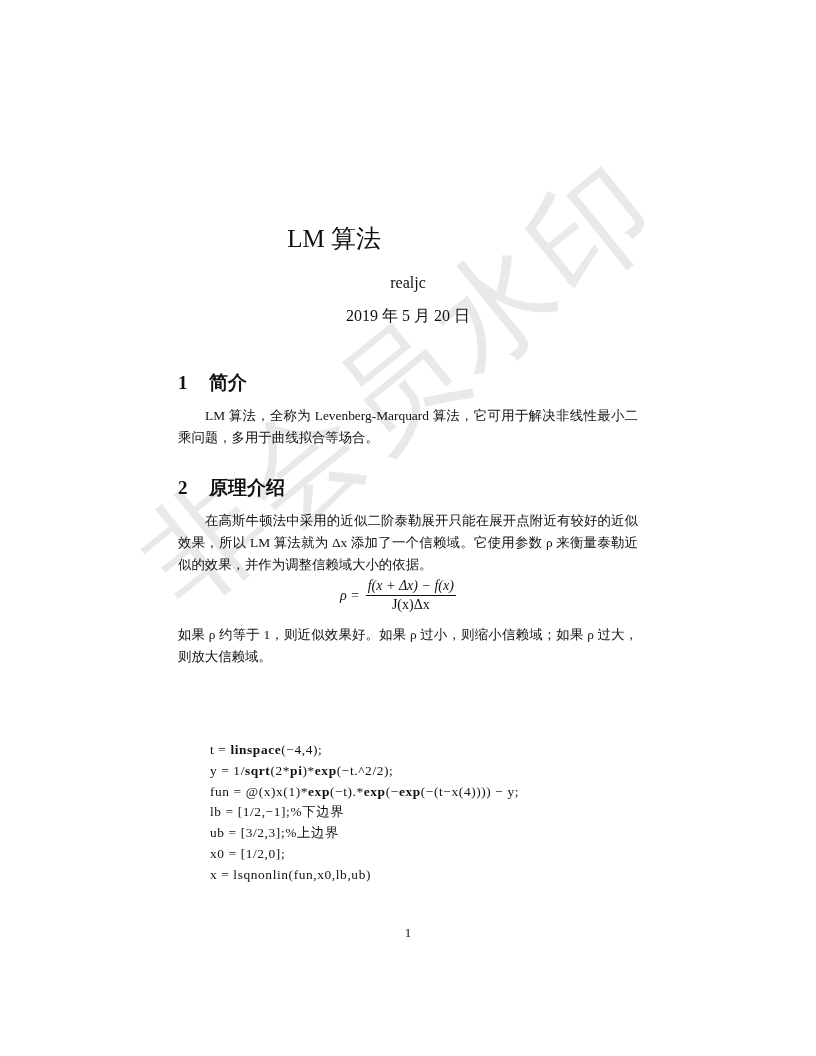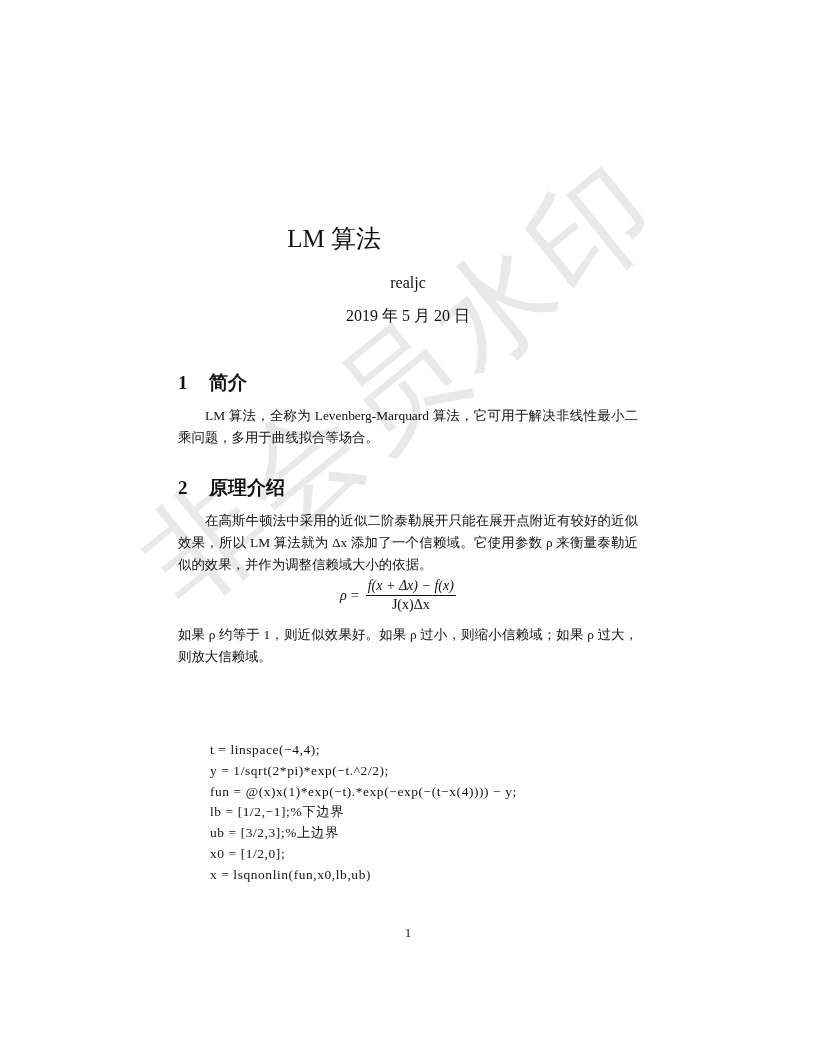--- a/index.html
+++ b/index.html
@@ -24,21 +24,21 @@
   .section-head .cjk { font-family: "DejaVu Sans", sans-serif; }
   .para { position: absolute; left: 178px; width: 460px; font-size: 13.4px; line-height: 22px; text-align: justify; }
   .indent { text-indent: 27px; }
   .formula { position: absolute; top: 578px; left: 340px; font-size: 14px; display: flex; align-items: center; }
   .formula .lhs { font-style: italic; margin-right: 6px; }
   .frac { display: inline-flex; flex-direction: column; align-items: center; }
   .frac .num-part { border-bottom: 1px solid #111; padding: 0 2px 1px; font-style: italic; }
   .frac .den-part { padding-top: 1px; }
   .code { position: absolute; left: 210px; top: 740px; font-family: "Liberation Serif", serif; font-size: 13.4px; line-height: 20.8px; letter-spacing: 0.6px; }
   .code .line { white-space: pre; }
-  .kw { font-weight: normal; }
+  .kw { font-weight: bold; }
   .pagenum { position: absolute; top: 925px; left: 0; width: 816px; text-align: center; font-size: 13px; }
 </style>
 </head>
 <body>
 
 <div class="watermark">非会员水印</div>
 
 <div class="page">
   <div class="title">LM 算法</div>
   <div class="author">realjc</div>

